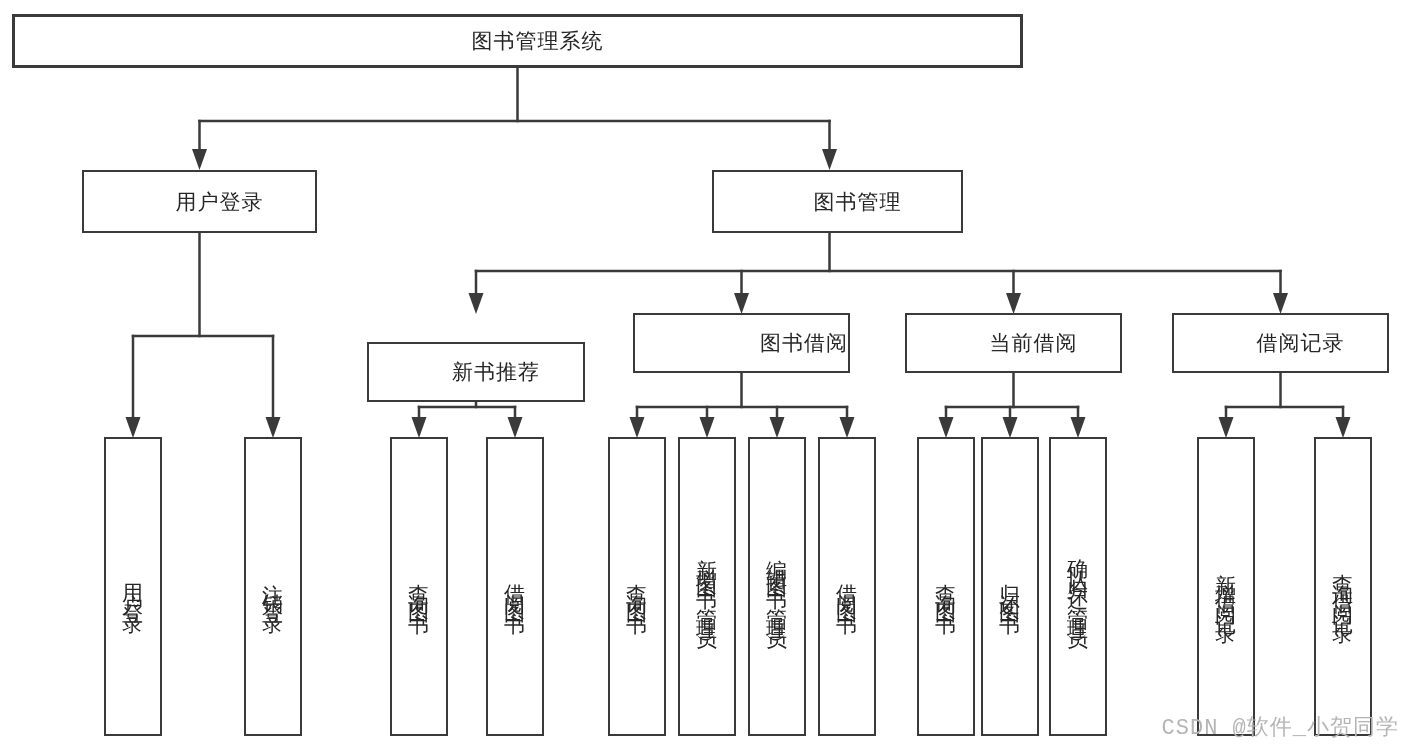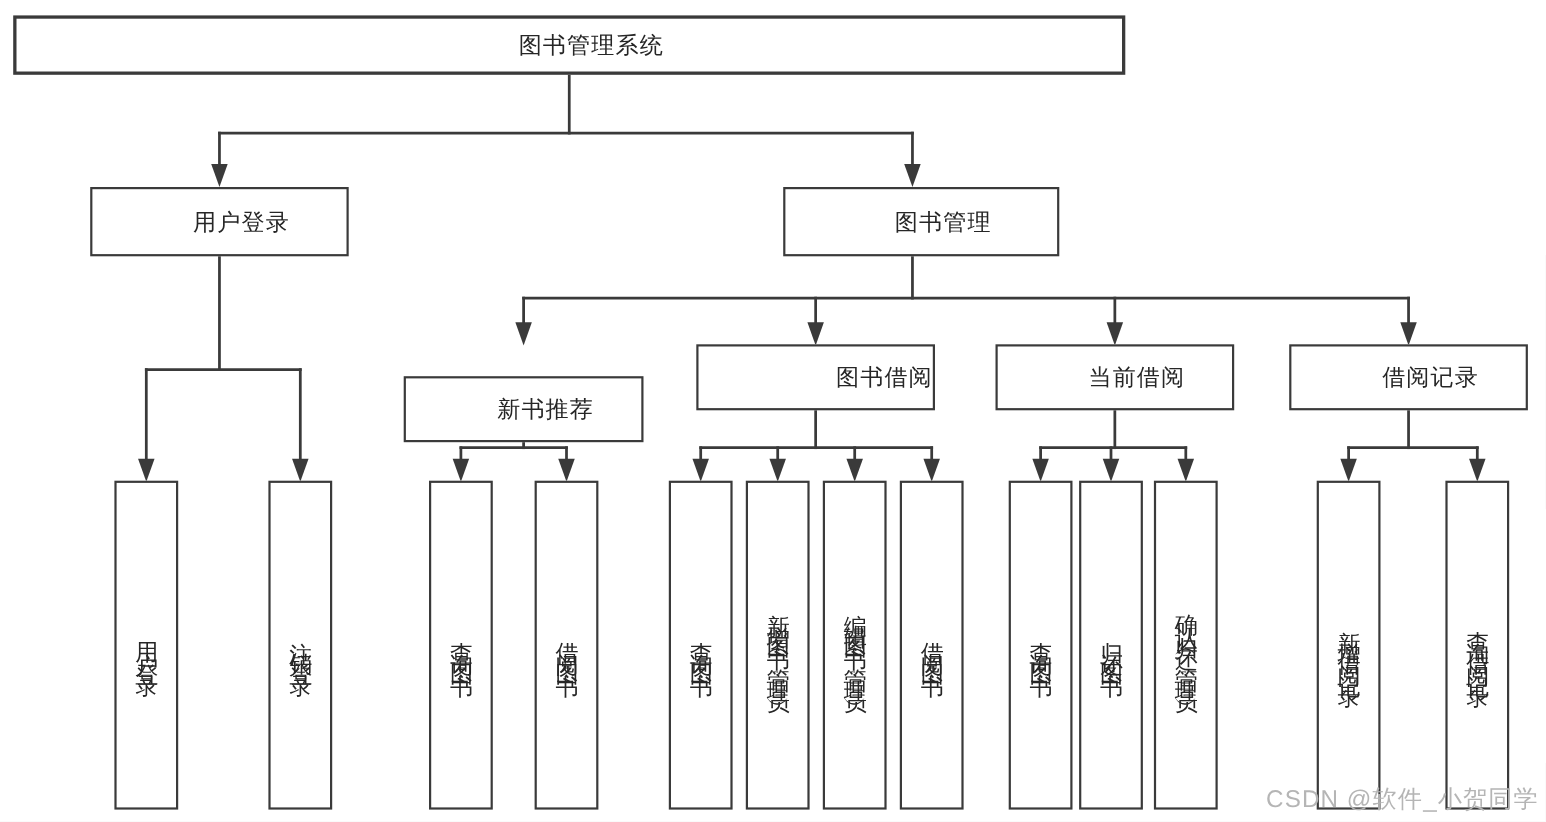--- a/index.html
+++ b/index.html
@@ -55,20 +55,21 @@
     color:var(--text);
   }
   .watermark{
     position:absolute;
     right:6px;bottom:5px;
     font-size:22px;
     letter-spacing:1px;
     color:var(--wm);
     z-index:3;
     white-space:nowrap;
+    font-family:Liberation Mono, monospace;
   }
 </style>
 </head>
 <body>
 
 <div class="stage">
 
   <svg class="connectors" viewBox="0 0 1405 747">
 
     <line class="ln" x1="517.5" y1="68" x2="517.5" y2="121"></line>

